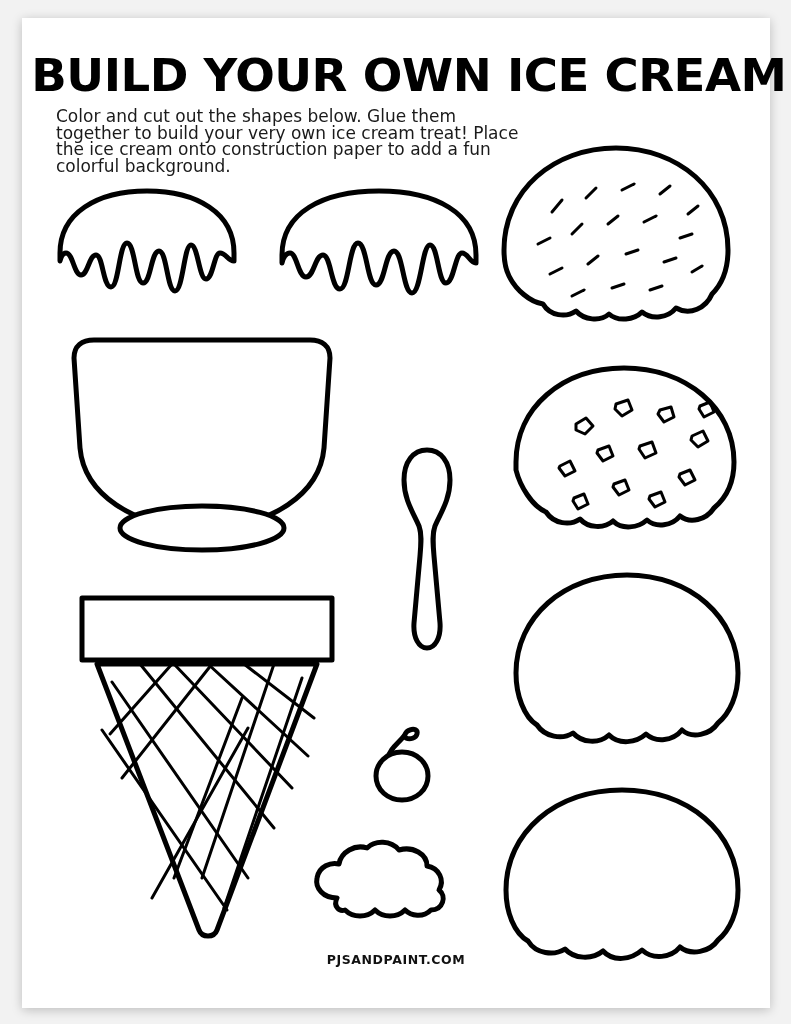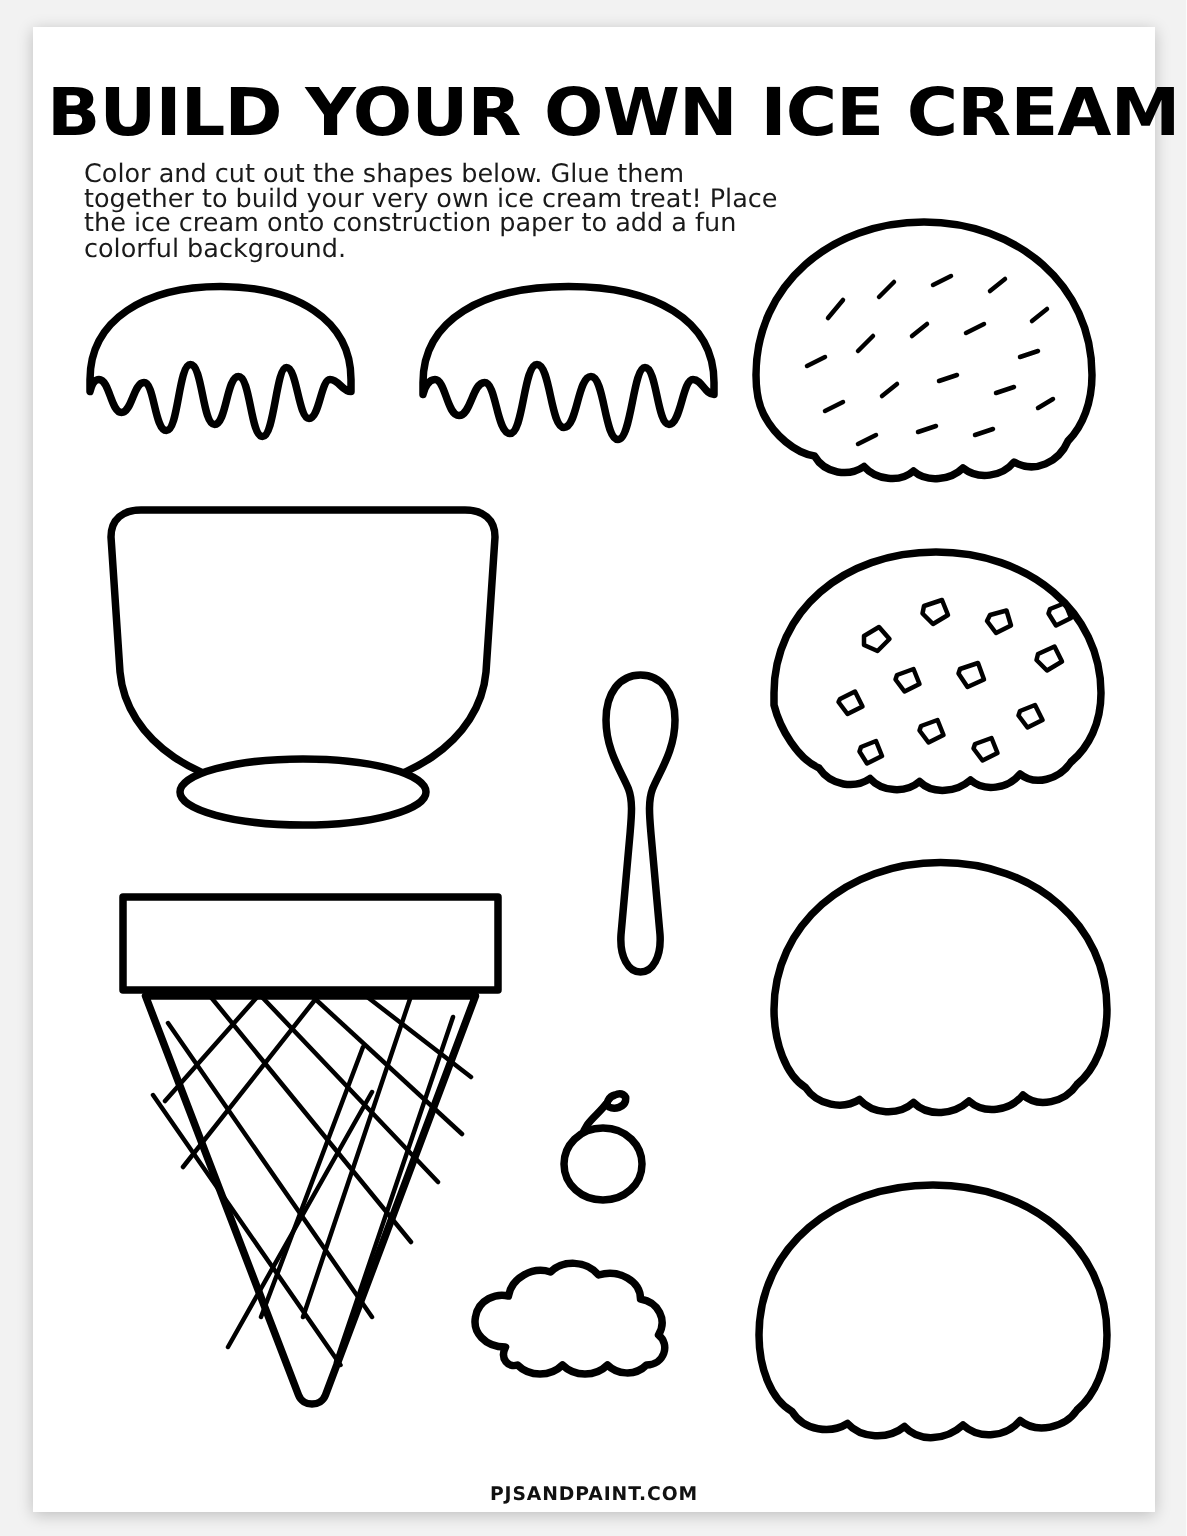--- a/index.html
+++ b/index.html
@@ -40,21 +40,21 @@
     position: absolute;
     left: 34px; top: 90px;
     width: 470px;
     font-family: "DejaVu Sans", sans-serif;
     font-size: 17px;
     line-height: 16.5px;
     color: #1a1a1a;
   }
   #footer {
     position: absolute;
-    left: 0; right: 0; top: 970px;
+    left: 0; right: 0; top: 934px;
     text-align: center;
     font-family: "DejaVu Sans", sans-serif;
     font-weight: bold;
     font-size: 12.5px;
     letter-spacing: 0.6px;
     color: #111;
   }
   .shape {
     position: absolute;
   }

